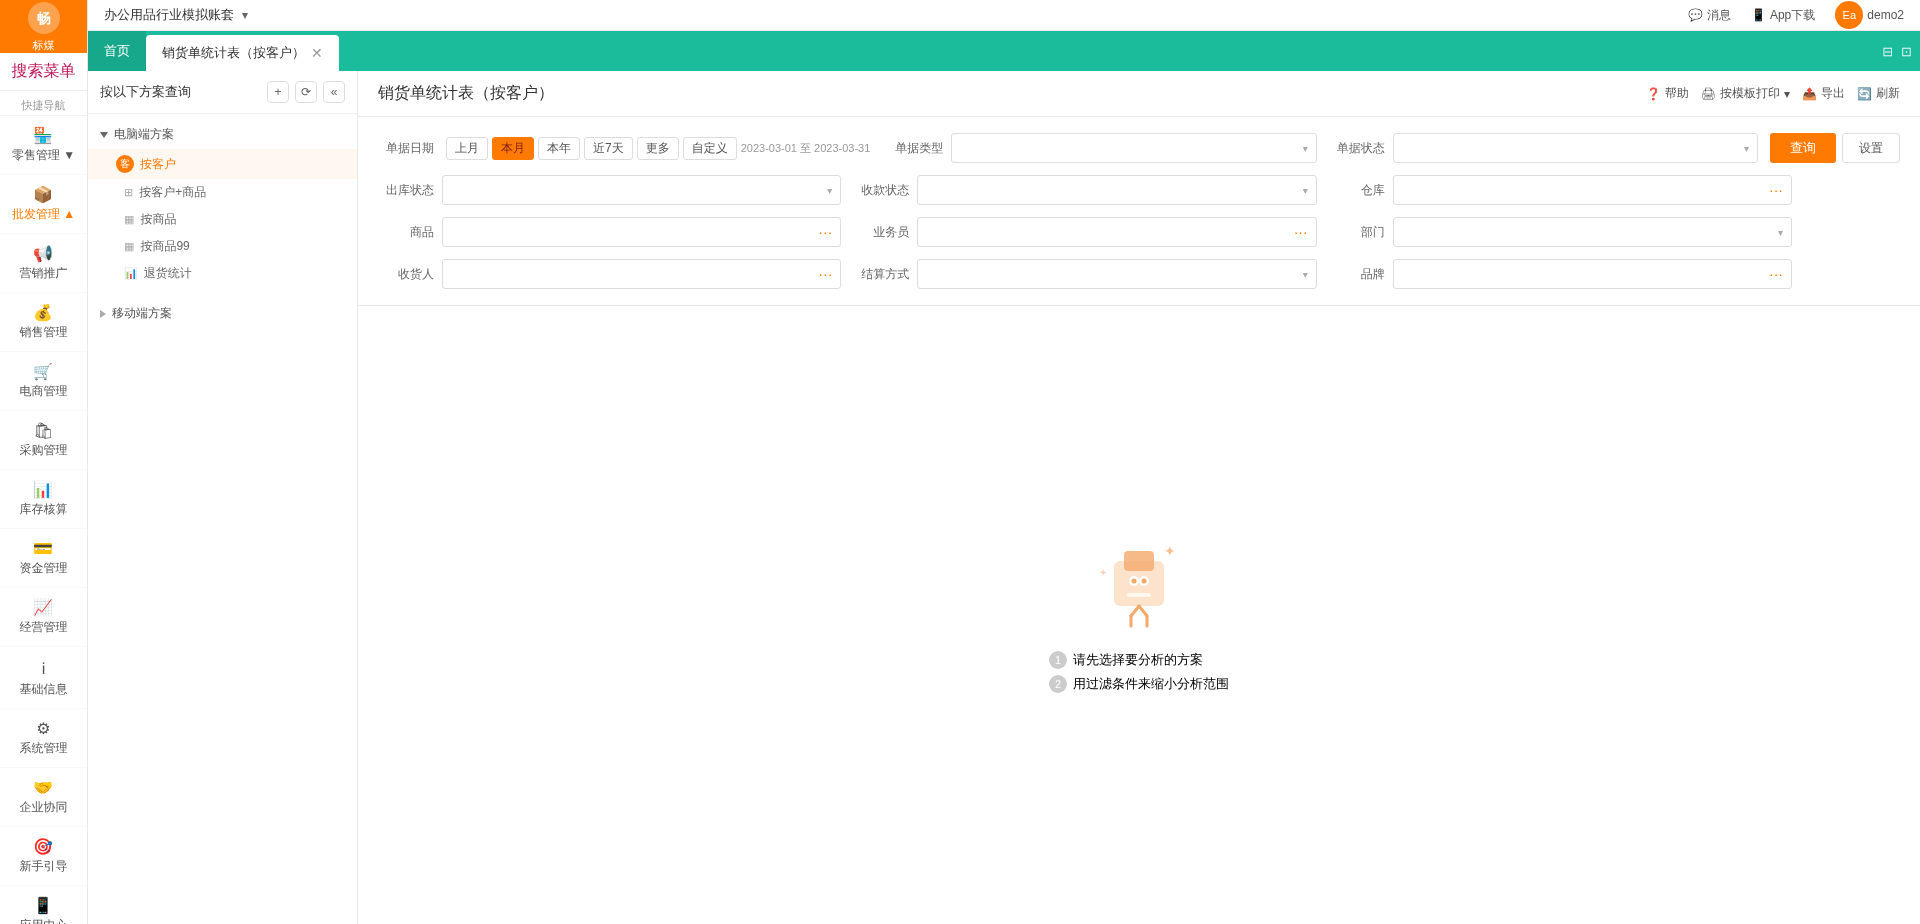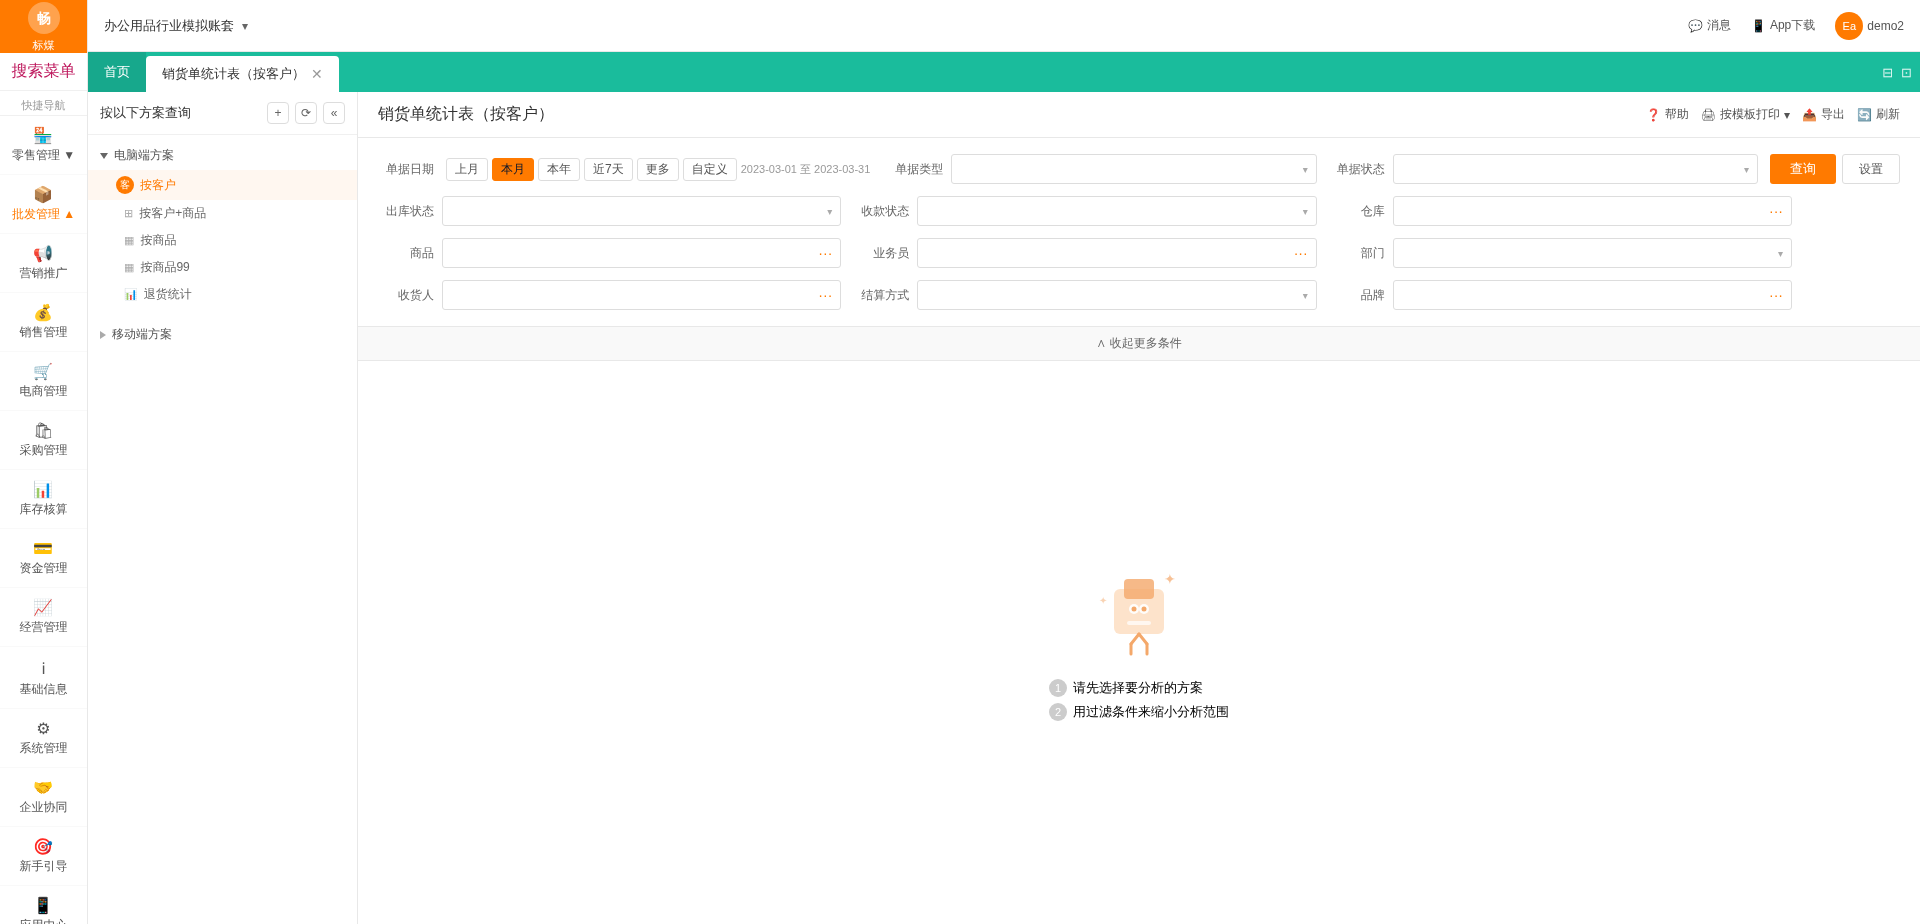--- a/index.html
+++ b/index.html
@@ -16,21 +16,21 @@
     .sidebar-nav-title span { font-size: 11px; color: #999; }
     .sidebar-item { padding: 10px 4px; text-align: center; cursor: pointer; color: #555; font-size: 12px; border-bottom: 1px solid #f9f9f9; }
     .sidebar-item.active { color: #ff7a00; }
     .sidebar-item .item-label { margin-top: 2px; }
     .sidebar-item-icon { font-size: 16px; display: block; }
 
     
     .main { flex: 1; display: flex; flex-direction: column; overflow: hidden; }
 
     
-    .topbar { height: 52px; background: #fff; display: flex; align-items: center; padding: 0 16px; border-bottom: 1px solid #e8e8e8; justify-content: space-between; }
+    .topbar { height: 31px; background: #fff; display: flex; align-items: center; padding: 0 16px; border-bottom: 1px solid #e8e8e8; justify-content: space-between; }
     .topbar-left { display: flex; align-items: center; gap: 8px; }
     .topbar-title { font-size: 13px; color: #333; }
     .topbar-dropdown { font-size: 12px; color: #666; cursor: pointer; }
     .topbar-right { display: flex; align-items: center; gap: 20px; }
     .topbar-btn { display: flex; align-items: center; gap: 4px; color: #555; font-size: 12px; cursor: pointer; }
     .user-avatar { width: 28px; height: 28px; border-radius: 50%; background: #ff7a00; display: flex; align-items: center; justify-content: center; color: #fff; font-size: 11px; }
 
     
     .tabbar { height: 40px; background: #1abc9c; display: flex; align-items: center; padding: 0 0; }
     .tab-item { height: 40px; padding: 0 16px; display: flex; align-items: center; gap: 6px; cursor: pointer; font-size: 13px; color: rgba(255,255,255,0.85); background: transparent; }
@@ -64,21 +64,21 @@
     .page-actions { display: flex; align-items: center; gap: 12px; padding-bottom: 12px; }
     .page-action-btn { display: flex; align-items: center; gap: 4px; color: #555; font-size: 12px; cursor: pointer; }
 
     
     .filter-area { background: #fff; padding: 16px 20px; border-bottom: 1px solid #e8e8e8; }
     .filter-row { display: flex; align-items: center; gap: 12px; margin-bottom: 12px; }
     .filter-row:last-child { margin-bottom: 0; }
     .filter-label { font-size: 12px; color: #666; white-space: nowrap; min-width: 56px; text-align: right; }
     .filter-date-group { display: flex; align-items: center; gap: 4px; flex: 1; }
     .date-quick-btn { padding: 2px 8px; font-size: 12px; border: 1px solid #ddd; border-radius: 3px; cursor: pointer; color: #555; background: #fff; }
-    .date-quick-btn.active { background: #ff7a00; color: #0f172a; border-color: #ff7a00; }
+    .date-quick-btn.active { background: #ff7a00; color: #7f1d1d; border-color: #ff7a00; }
     .date-range-text { font-size: 11px; color: #999; }
     .filter-select { flex: 1; height: 30px; border: 1px solid #ddd; border-radius: 3px; padding: 0 8px; font-size: 12px; color: #333; background: #fff; cursor: pointer; display: flex; align-items: center; justify-content: space-between; }
     .filter-input { flex: 1; height: 30px; border: 1px solid #ddd; border-radius: 3px; padding: 0 8px; font-size: 12px; color: #333; background: #fff; display: flex; align-items: center; justify-content: space-between; }
     .filter-dots { color: #ff7a00; cursor: pointer; font-size: 14px; }
     .filter-col { flex: 1; display: flex; align-items: center; gap: 8px; }
 
     
     .query-btn-area { display: flex; gap: 6px; flex-shrink: 0; }
     .btn-query { background: #ff7a00; color: #fff; border: none; padding: 0 20px; height: 30px; border-radius: 3px; cursor: pointer; font-size: 13px; font-weight: 500; }
     .btn-setting { background: #fff; color: #555; border: 1px solid #ddd; padding: 3px 16px; height: 30px; border-radius: 3px; cursor: pointer; font-size: 12px; }
@@ -390,24 +390,20 @@
             <span class="filter-label">品牌</span>
             <div class="filter-input">
               <span></span>
               <span class="filter-dots">···</span>
             </div>
           </div>
           <div style="width:96px;"></div>
         </div>
       </div>
 
-      <div class="collapse-bar">
-        <span>∧</span>
-        <span>收起更多条件</span>
-      </div>
 
       <div class="empty-state">
         <svg class="empty-icon" viewBox="0 0 120 100">
 
           <rect x="35" y="30" width="50" height="45" rx="6" fill="#FDDCBE" opacity="0.8"></rect>
           <rect x="45" y="20" width="30" height="20" rx="4" fill="#F4A86A" opacity="0.8"></rect>
           <circle cx="55" cy="50" r="5" fill="#fff" opacity="0.9"></circle>
           <circle cx="65" cy="50" r="5" fill="#fff" opacity="0.9"></circle>
           <circle cx="55" cy="50" r="2.5" fill="#F4A86A"></circle>
           <circle cx="65" cy="50" r="2.5" fill="#F4A86A"></circle>

